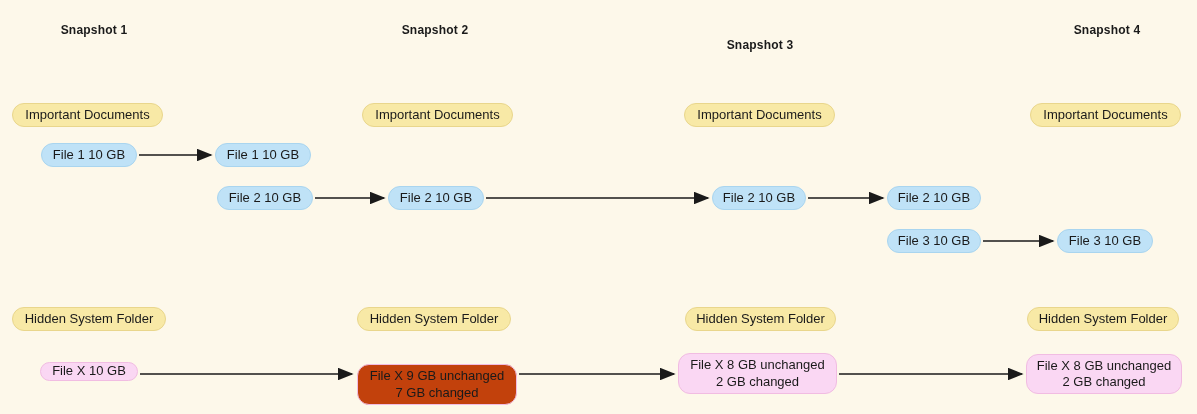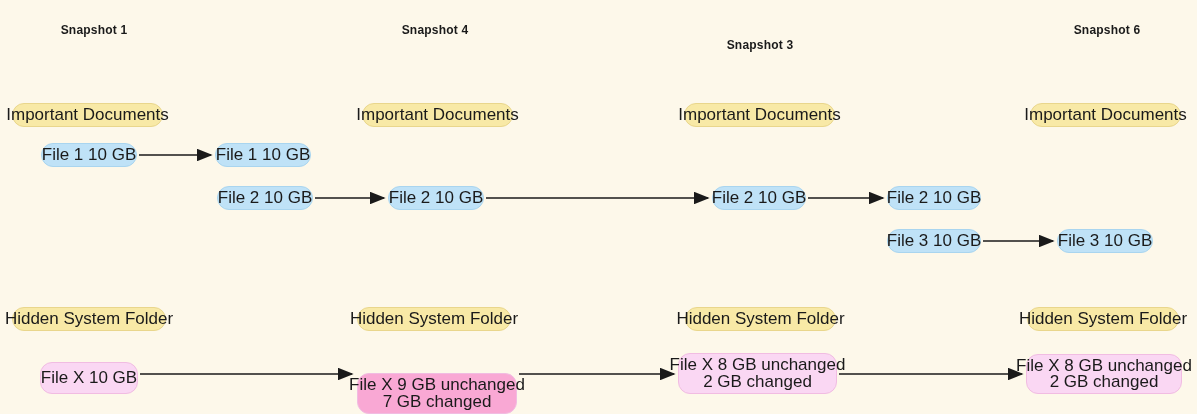--- a/index.html
+++ b/index.html
@@ -23,40 +23,40 @@
   }
   .node {
     position: absolute;
     box-sizing: border-box;
     display: flex;
     flex-direction: column;
     align-items: center;
     justify-content: center;
     border-radius: 12px;
     border: 1px solid transparent;
-    font-size: 17px;
+    font-size: 13px;
     line-height: 16.5px;
     text-align: center;
     white-space: nowrap;
   }
   .arrows-layer {
     position: absolute;
     left: 0;
     top: 0;
     pointer-events: none;
   }
 </style>
 </head>
 <body>
 
 <div id="stage" style="width: 1197px; height: 414px; background: rgb(253, 248, 234); color: rgb(26, 26, 26);">
     <div class="snapshot-title" style="left: 94px; top: 30px;">Snapshot 1</div>
-    <div class="snapshot-title" style="left: 435px; top: 30px;">Snapshot 4</div>
+    <div class="snapshot-title" style="left: 435px; top: 30px;">Snapshot 2</div>
     <div class="snapshot-title" style="left: 760px; top: 45px;">Snapshot 3</div>
-    <div class="snapshot-title" style="left: 1107px; top: 30px;">Snapshot 6</div>
+    <div class="snapshot-title" style="left: 1107px; top: 30px;">Snapshot 4</div>
     <div class="node" style="background: rgb(248, 233, 166); border-color: rgb(233, 214, 140); left: 12px; top: 103px; width: 151px; height: 24px;">
       <div>Important Documents</div>
     </div>
     <div class="node" style="background: rgb(248, 233, 166); border-color: rgb(233, 214, 140); left: 362px; top: 103px; width: 151px; height: 24px;">
       <div>Important Documents</div>
     </div>
     <div class="node" style="background: rgb(248, 233, 166); border-color: rgb(233, 214, 140); left: 684px; top: 103px; width: 151px; height: 24px;">
       <div>Important Documents</div>
     </div>
     <div class="node" style="background: rgb(248, 233, 166); border-color: rgb(233, 214, 140); left: 1030px; top: 103px; width: 151px; height: 24px;">
@@ -91,24 +91,24 @@
     </div>
     <div class="node" style="background: rgb(248, 233, 166); border-color: rgb(233, 214, 140); left: 357px; top: 307px; width: 154px; height: 24px;">
       <div>Hidden System Folder</div>
     </div>
     <div class="node" style="background: rgb(248, 233, 166); border-color: rgb(233, 214, 140); left: 685px; top: 307px; width: 151px; height: 24px;">
       <div>Hidden System Folder</div>
     </div>
     <div class="node" style="background: rgb(248, 233, 166); border-color: rgb(233, 214, 140); left: 1027px; top: 307px; width: 152px; height: 24px;">
       <div>Hidden System Folder</div>
     </div>
-    <div class="node" style="background: rgb(250, 215, 243); border-color: rgb(241, 188, 226); left: 40px; top: 362px; width: 98px; height: 32px;">
+    <div class="node" style="background: rgb(250, 215, 243); border-color: rgb(241, 188, 226); left: 40px; top: 362px; width: 98px; height: 19px;">
       <div>File X 10 GB</div>
     </div>
-    <div class="node" style="background: #f9a8d4; border-color: rgb(241, 188, 226); left: 357px; top: 373px; width: 160px; height: 41px;">
+    <div class="node" style="background: #c2410c; border-color: rgb(241, 188, 226); left: 357px; top: 364px; width: 160px; height: 41px;">
       <div>File X 9 GB unchanged</div>
       <div>7 GB changed</div>
     </div>
     <div class="node" style="background: rgb(250, 215, 243); border-color: rgb(241, 188, 226); left: 678px; top: 353px; width: 159px; height: 41px;">
       <div>File X 8 GB unchanged</div>
       <div>2 GB changed</div>
     </div>
     <div class="node" style="background: rgb(250, 215, 243); border-color: rgb(241, 188, 226); left: 1026px; top: 354px; width: 156px; height: 40px;">
       <div>File X 8 GB unchanged</div>
       <div>2 GB changed</div>

